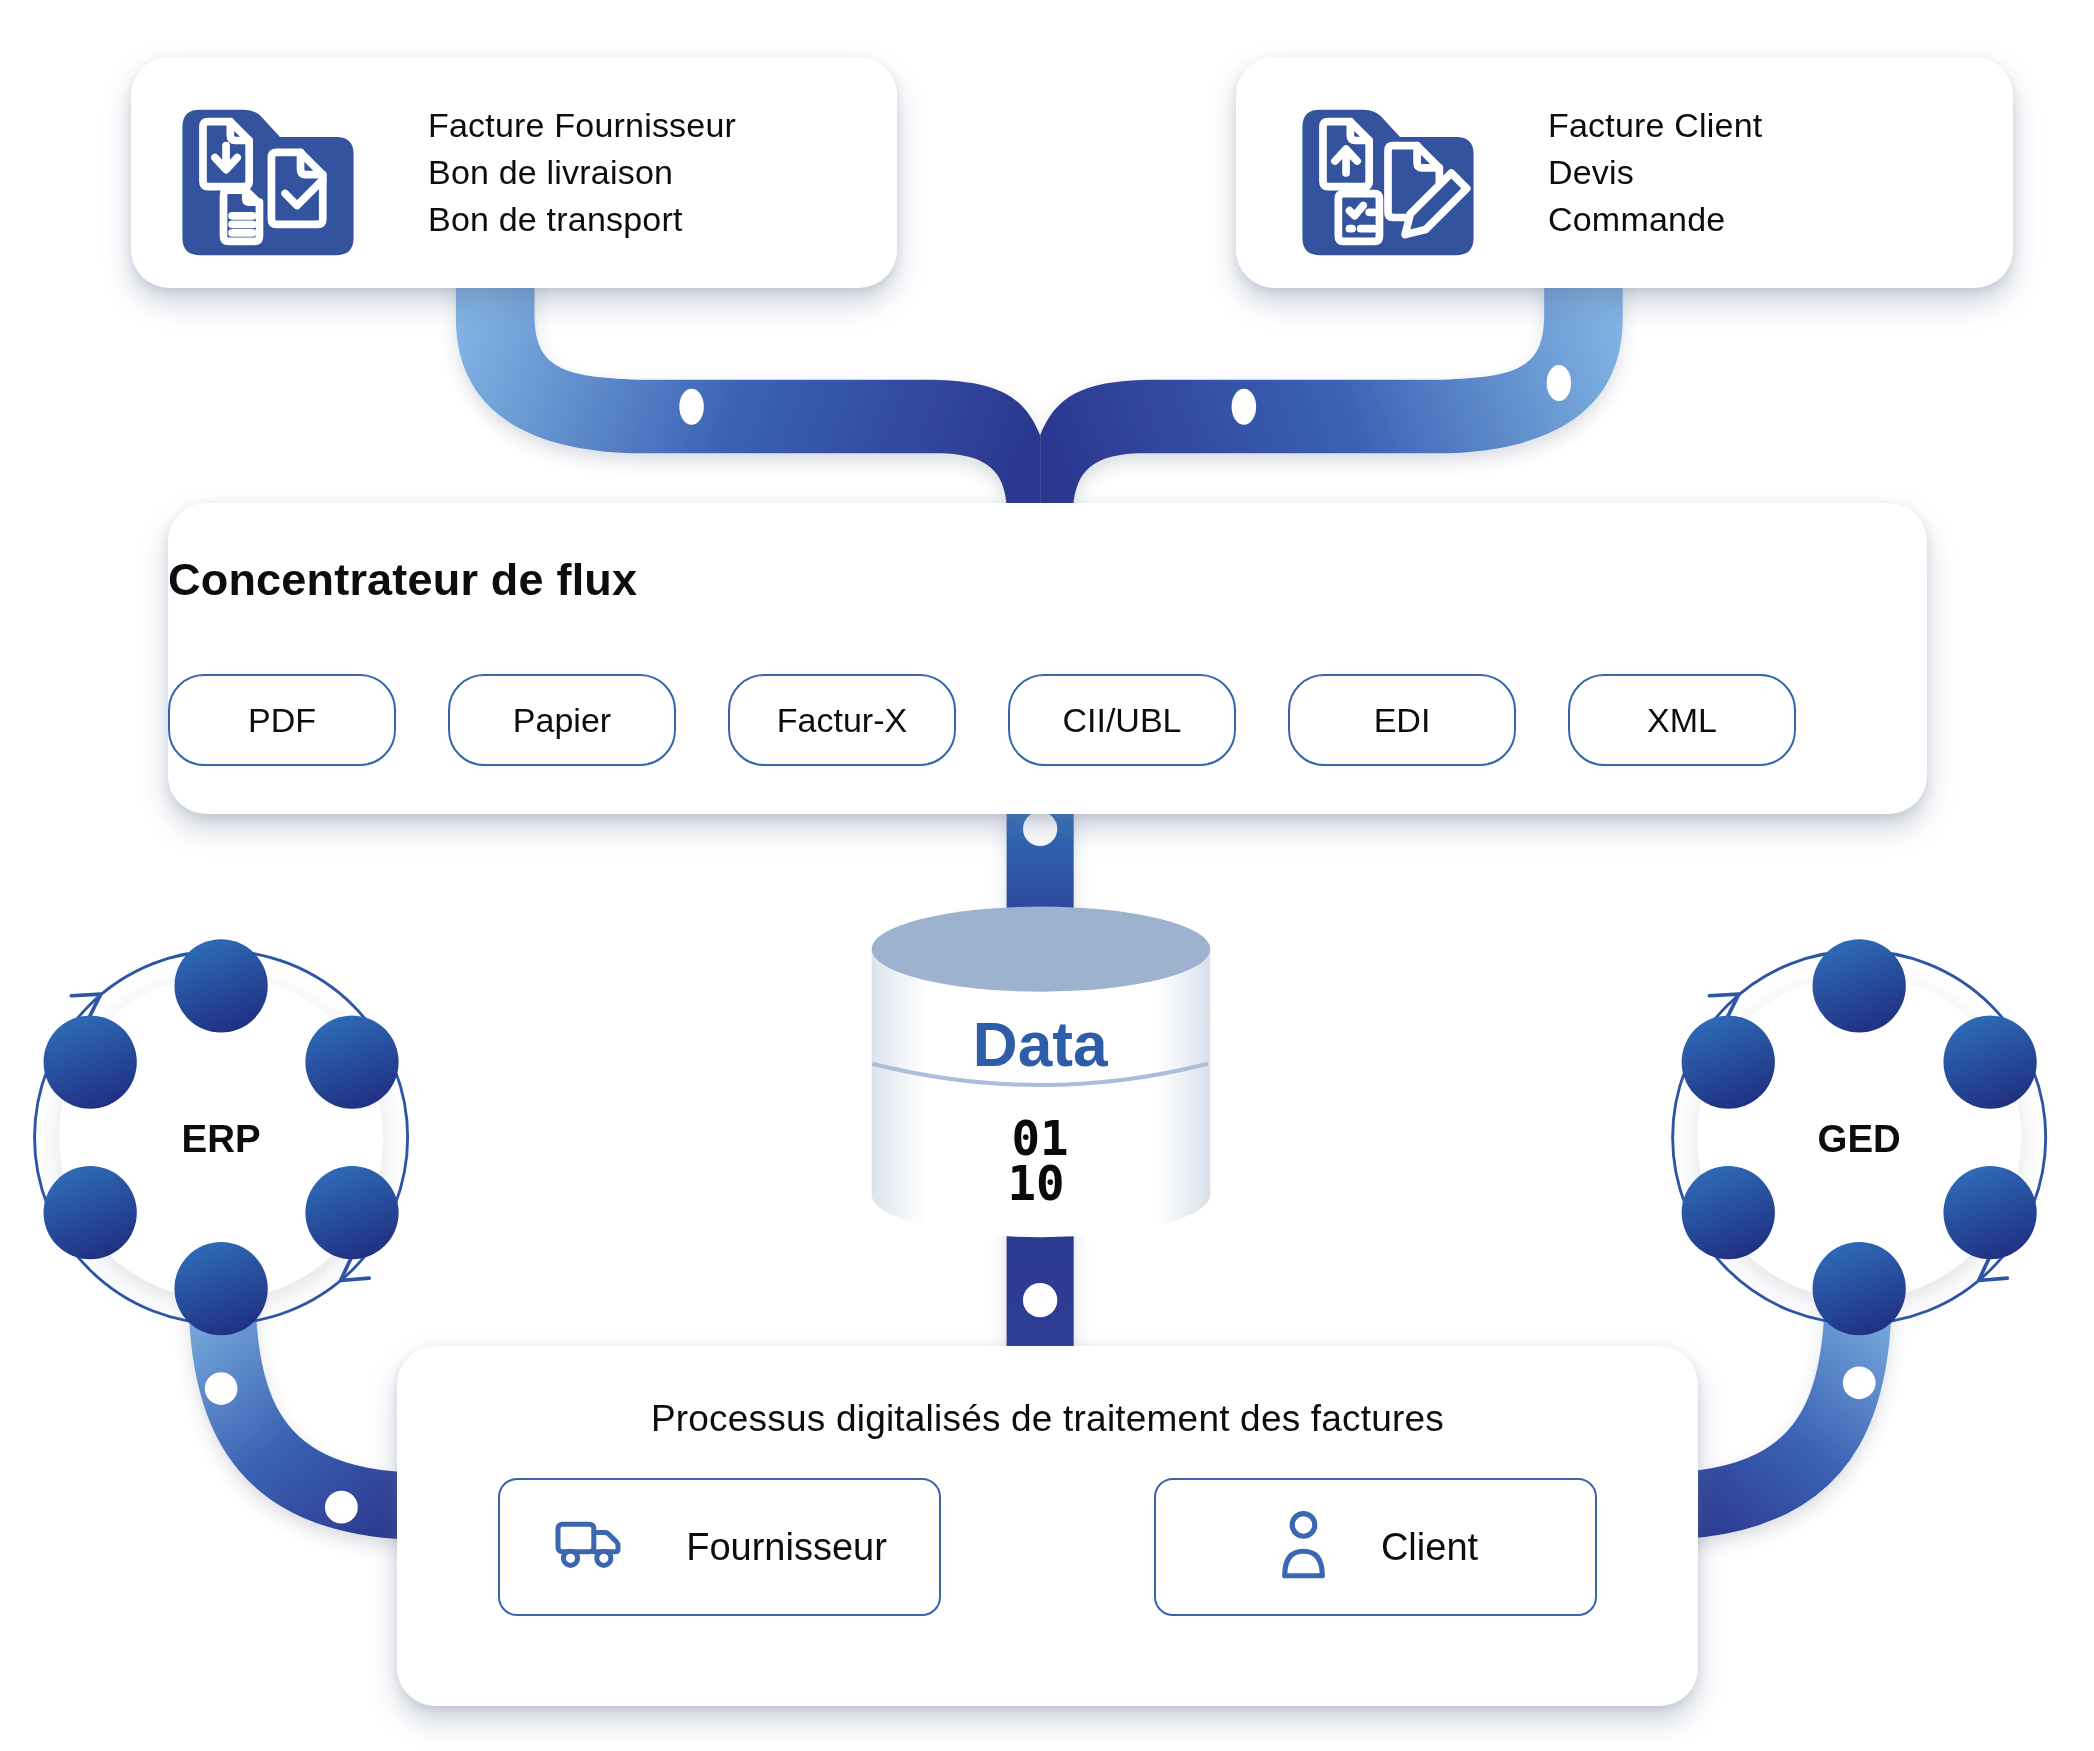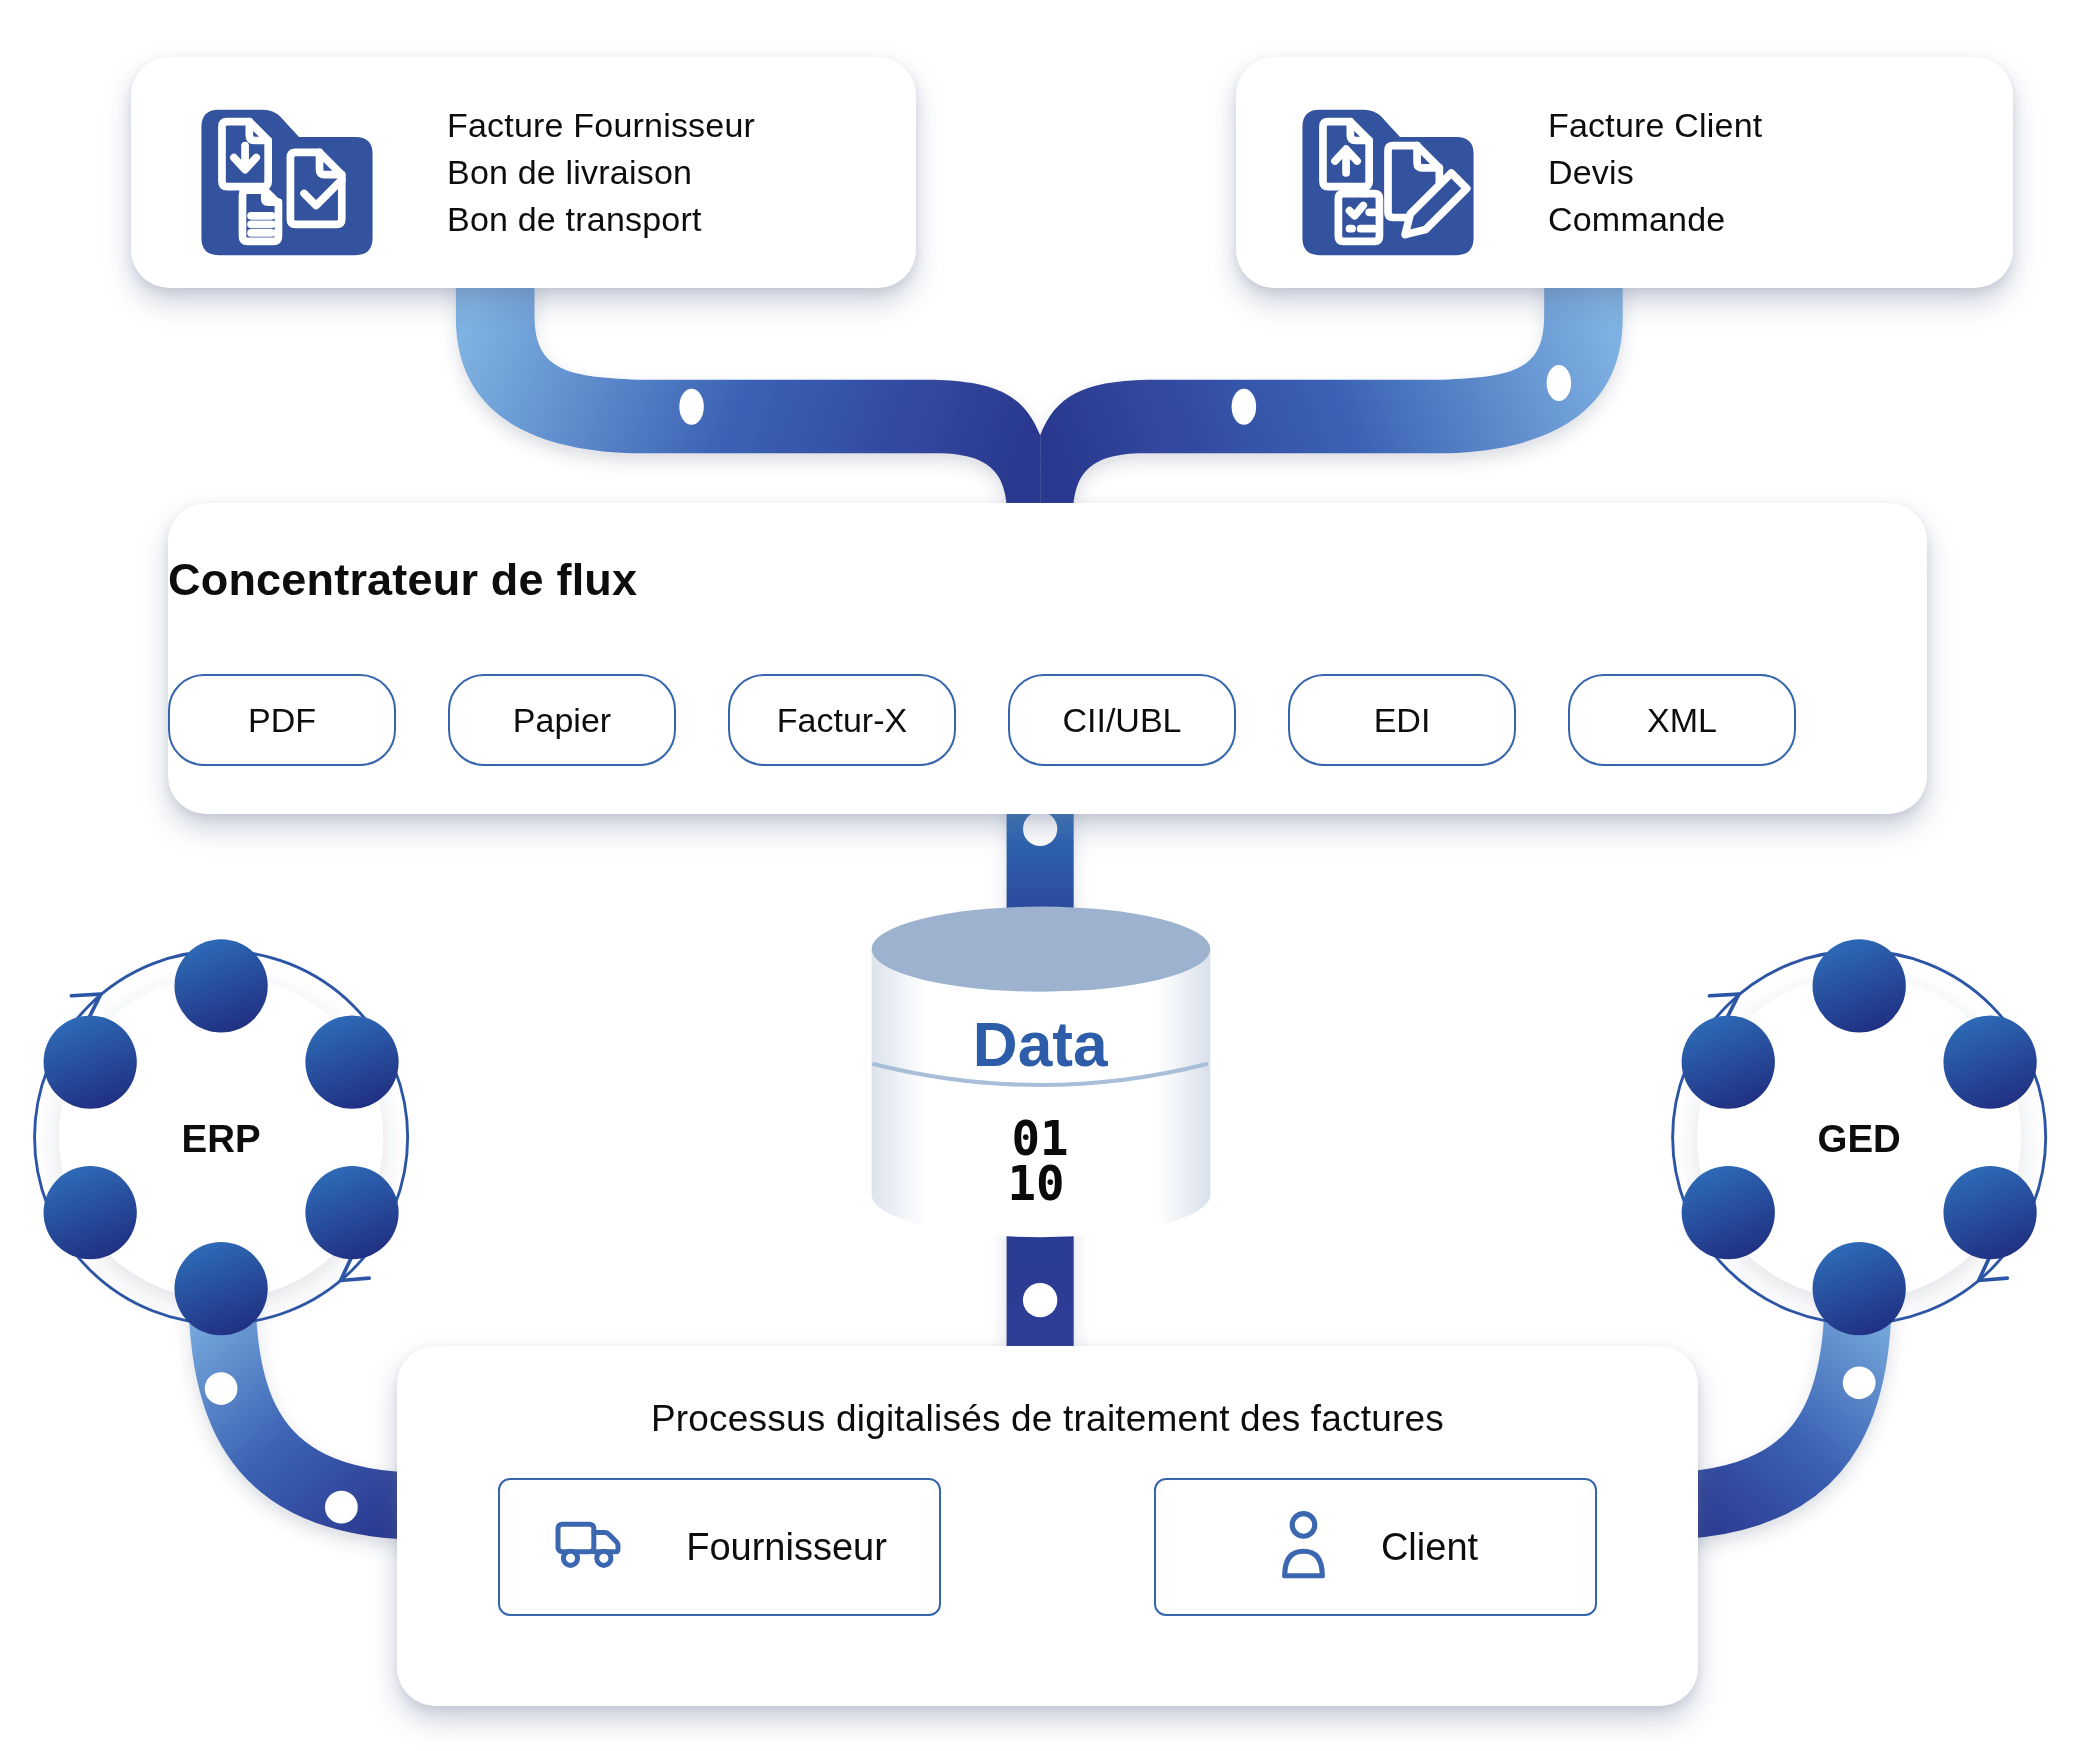--- a/index.html
+++ b/index.html
@@ -6,37 +6,37 @@
   .stage{
     position:relative;width:2095px;height:1751px;overflow:hidden;background:#ffffff;
     font-family:"Liberation Sans", sans-serif;color:#0d0d0d;
   }
   .layer-svg{position:absolute;left:0;top:0;z-index:1;}
   .card{
     position:absolute;background:#ffffff;border-radius:38px;z-index:2;
     box-shadow:0 14.7px 28px rgba(104,118,148,.32), 0 3.3px 8.2px rgba(104,118,148,.16);
   }
   
-  .doc-card{display:flex;align-items:center;padding-left:53px;gap:57px;}
+  .doc-card{display:flex;align-items:center;padding-left:34px;gap:57px;}
   .doc-lines{display:flex;flex-direction:column;}
   .doc-line{font-size:34px;line-height:47px;font-weight:500;letter-spacing:0.2px;}
   
   .conc{display:flex;flex-direction:column;align-items:flex-start;}
   .conc-title{margin-top:51px;font-size:45px;font-weight:bold;letter-spacing:0.2px;}
   .format-row{display:flex;gap:52px;margin-top:52px;}
   .format-pill{
     width:224px;height:88px;border:2.5px solid #3566ad;border-radius:36px;background:#ffffff;
     display:flex;align-items:center;justify-content:center;font-size:34px;font-weight:500;margin-top:16px;
   }
   
   .proc{display:flex;flex-direction:column;align-items:center;}
   .proc-title{margin-top:52px;font-size:37px;font-weight:500;letter-spacing:0.2px;text-align:center;}
   .actor-row{display:flex;gap:213px;margin-top:38px;}
   .actor-pill{
-    width:439px;height:134px;border:2.5px solid #3566ad;border-radius:12px;background:#ffffff;
+    width:439px;height:134px;border:2.5px solid #3566ad;border-radius:19px;background:#ffffff;
     display:flex;align-items:center;justify-content:center;gap:47px;
   }
   .actor-label{font-size:38px;font-weight:500;}
   .svg-label{font-family:"Liberation Sans", sans-serif;}
   .bin-text{font-family:"DejaVu Sans Mono", monospace;font-weight:bold;}
 </style>
 </head>
 <body>
 
 <div class="stage">

